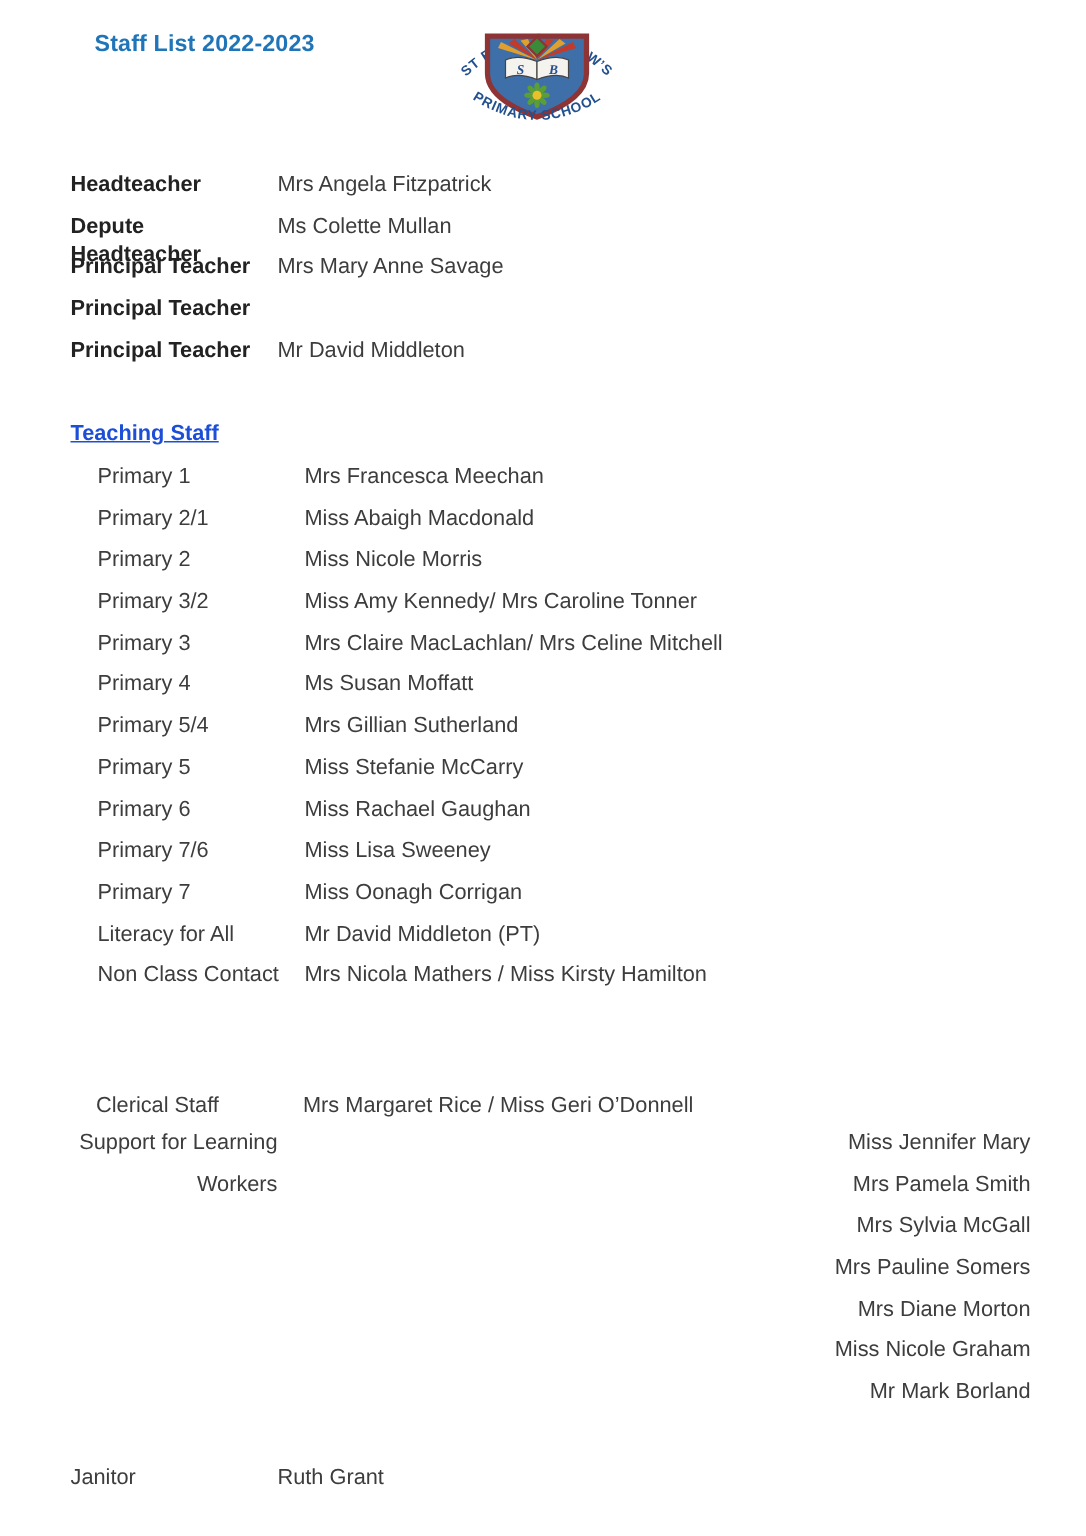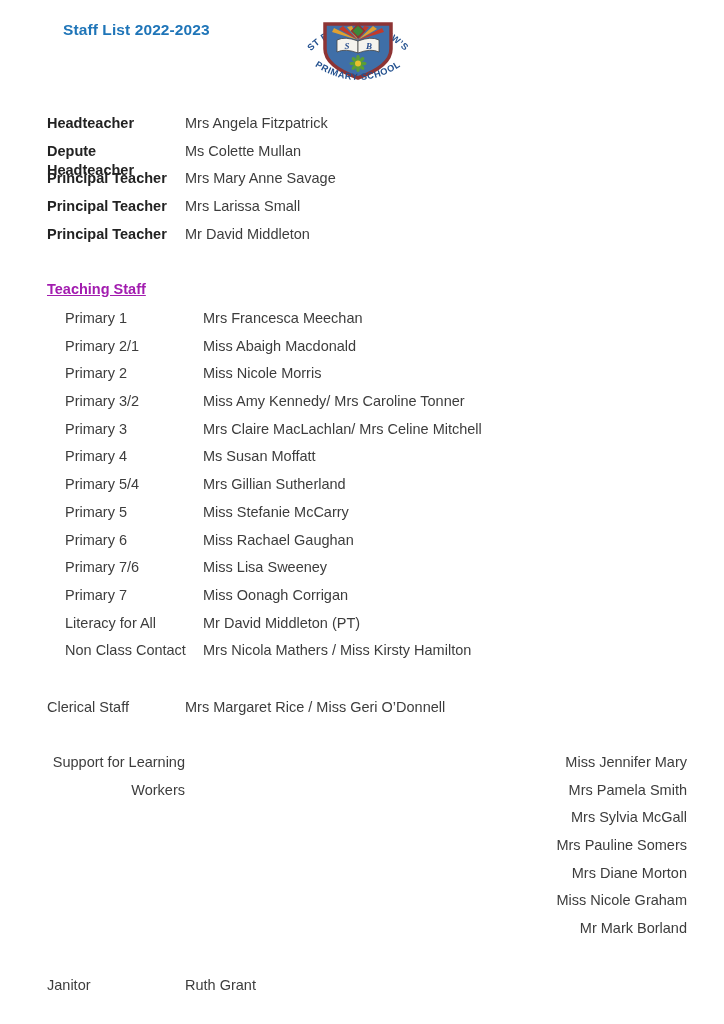--- a/index.html
+++ b/index.html
@@ -31,26 +31,26 @@
   .row { display: flex; align-items: flex-start; height: 27.7px; line-height: 19px; }
   .role { flex: 0 0 138px; width: 138px; color: #3d3d3d; }
   .name { flex: 1; color: #3d3d3d; }
   .leadership .role { font-weight: 700; color: #222222; }
   .section-heading {
     position: absolute;
     left: 47px;
     top: 281px;
     font-size: 14.5px;
     font-weight: 700;
-    color: #a21caf;
+    color: #1d4ed8;
     text-decoration: underline;
   }
   .leadership { top: 114px; }
   .teaching   { top: 309px; margin-left: 18px; }
-  .clerical   { top: 698px; }
+  .clerical   { top: 728px; margin-left: 17px; }
   .support    { top: 753px; text-align: right; }
   .janitor    { top: 976px; }
 </style>
 </head>
 <body>
 
 <div class="page">
 
   <div class="doc-title">Staff List 2022-2023</div>
 
@@ -111,21 +111,20 @@
     <div class="row">
       <div class="role">Depute Headteacher</div>
       <div class="name">Ms Colette Mullan</div>
     </div>
     <div class="row">
       <div class="role">Principal Teacher</div>
       <div class="name">Mrs Mary Anne Savage</div>
     </div>
     <div class="row">
       <div class="role">Principal Teacher</div>
-      <div class="name">Mrs Larissa Small</div>
     </div>
     <div class="row">
       <div class="role">Principal Teacher</div>
       <div class="name">Mr David Middleton</div>
     </div>
   </div>
 
   <div class="section-heading">Teaching Staff</div>
 
   <div class="block teaching">

